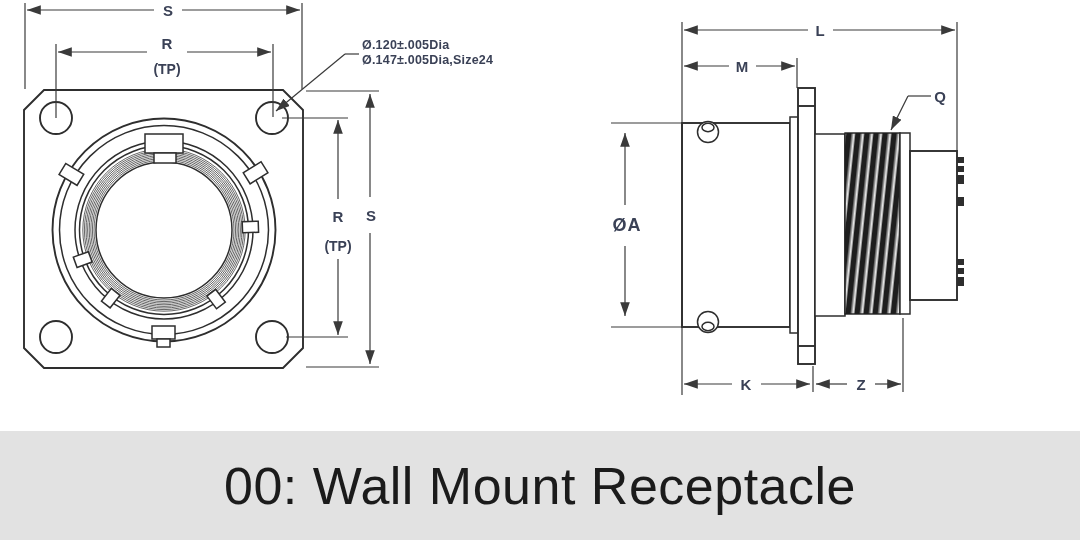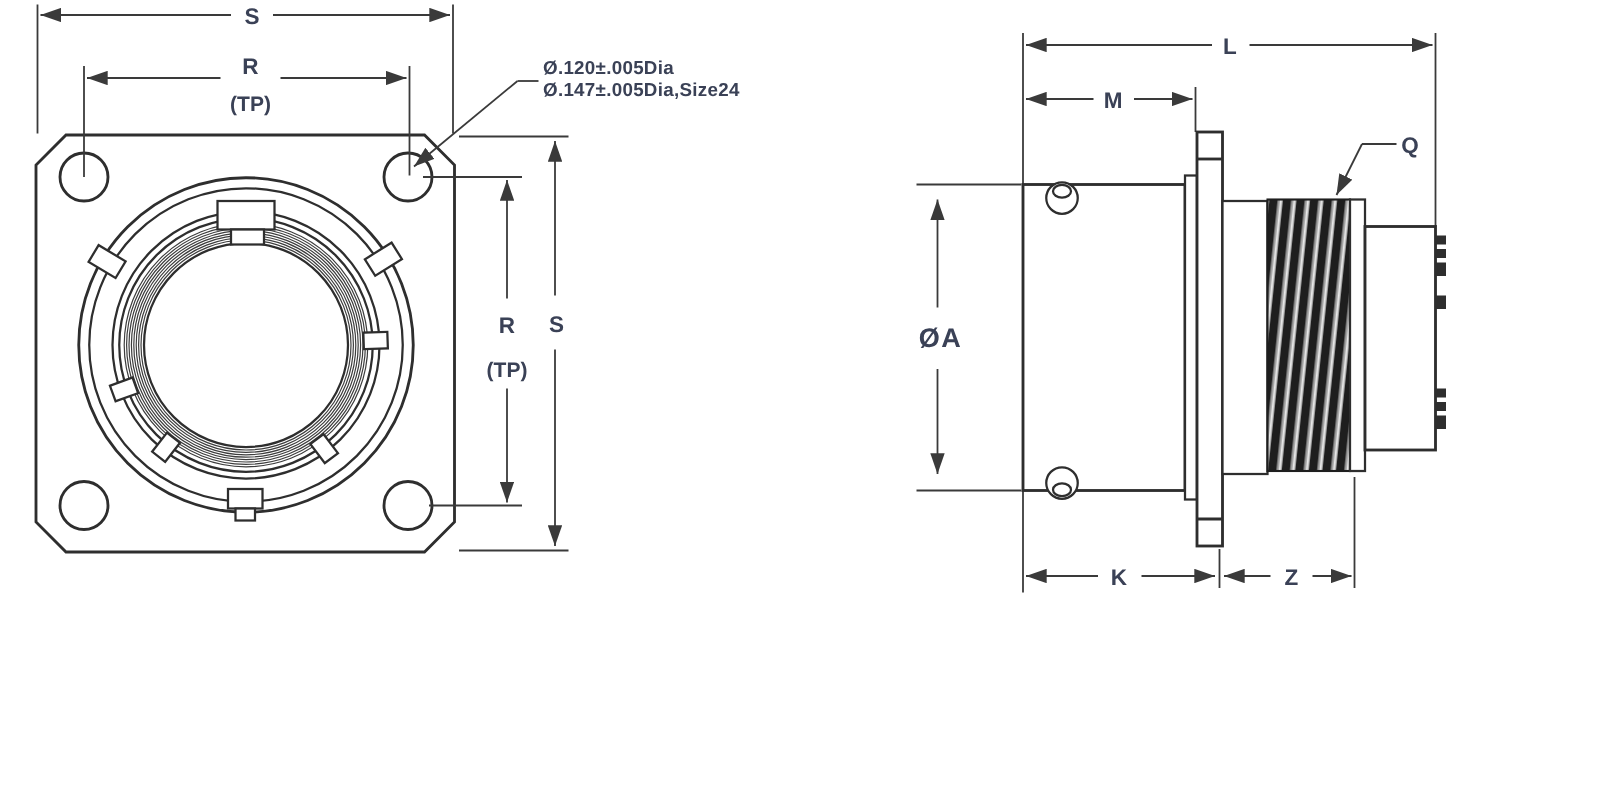--- a/index.html
+++ b/index.html
@@ -219,13 +219,16 @@
         <text class="lbl" x="746" y="390">K</text>
       </g>
       <g>
         <line class="dim" x1="847" y1="384" x2="816" y2="384" marker-end="url(#arr)"></line>
         <line class="dim" x1="875" y1="384" x2="901" y2="384" marker-end="url(#arr)"></line>
         <text class="lbl" x="861" y="390">Z</text>
       </g>
     </g>
   </svg>
 
+  <div class="caption-band">
+    <span>00: Wall Mount Receptacle</span>
+  </div>
 </div>
 
 </body></html>

